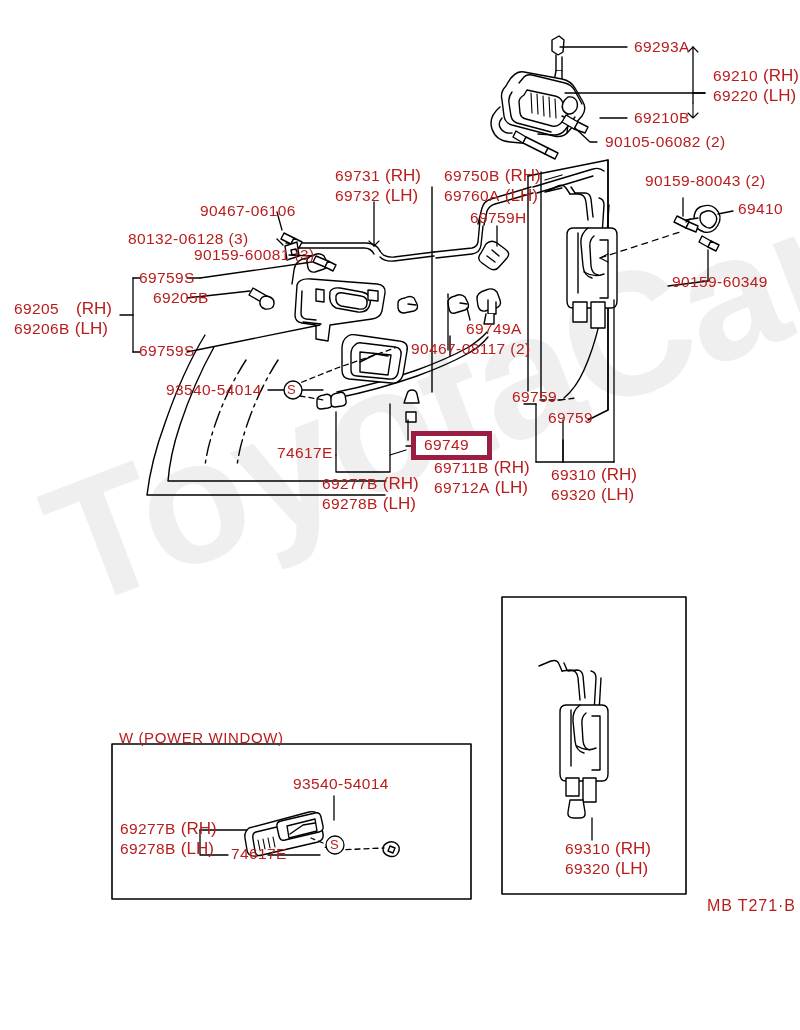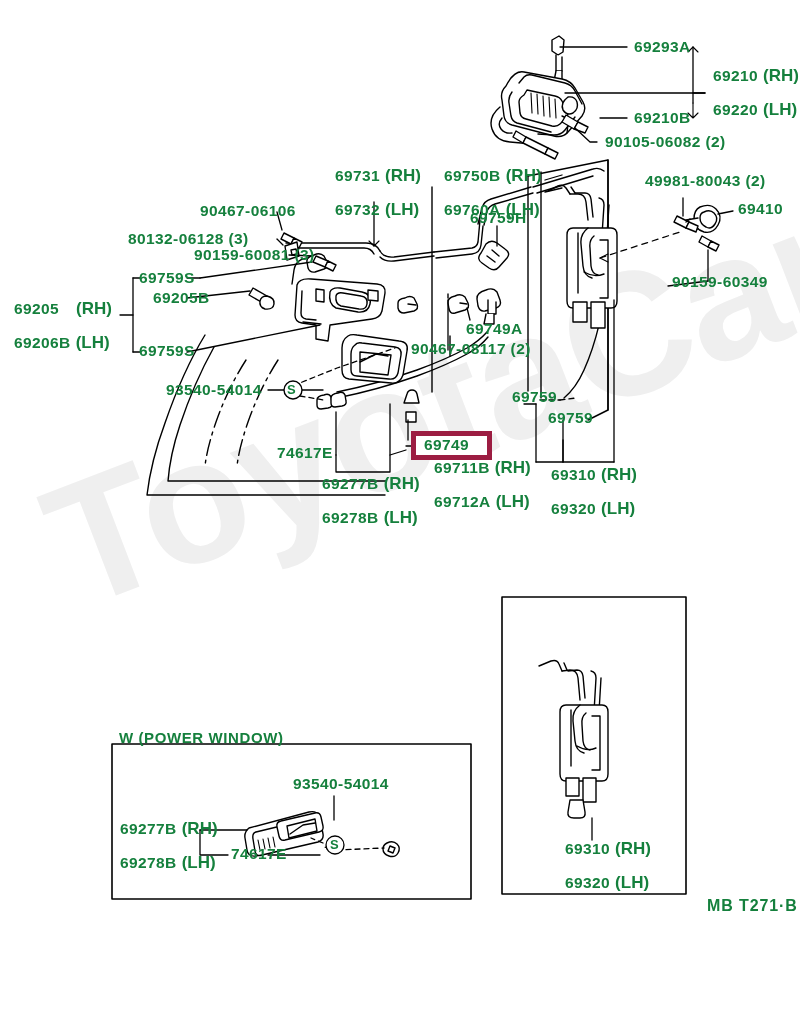--- a/index.html
+++ b/index.html
@@ -41,22 +41,22 @@
   }
   #svg-layer {
     position: absolute;
     inset: 0;
     z-index: 2;
   }
   .lbl {
     position: absolute;
     z-index: 4;
     font-family: "Liberation Sans", sans-serif;
-    font-weight: bold;
-    color: #15803d;
+    font-weight: normal;
+    color: #b91c1c;
     white-space: nowrap;
     letter-spacing: 0px;
     line-height: 1.05;
   }
   .lbl-num {
     font-size: 15.5px;
     letter-spacing: 0.4px;
   }
   .lbl-side {
     font-size: 17px;
@@ -71,21 +71,21 @@
     letter-spacing: 0.9px;
     text-align: right;
   }
   .row {
     display: flex;
     align-items: baseline;
   }
   .row .lbl-side {
     margin-left: 5px;
   }
-  .stack > div + div { margin-top: 16px; }
+  .stack > div + div { margin-top: 2px; }
   #highlight-69749 {
     position: absolute;
     z-index: 3;
     left: 411px;
     top: 431px;
     width: 81px;
     height: 29px;
     border: 5px solid #9c1d42;
     background: #ffffff;
     box-sizing: border-box;
@@ -444,21 +444,21 @@
         </div>
       <div class="row">
           <span class="lbl-num">69760A</span>
           <span class="lbl-side">(LH)</span>
         </div>
     </div>
   </div>
 
   <div class="lbl lbl-num" style="left:470px; top:210px;">69759H</div>
 
-  <div class="lbl lbl-num" style="left:645px; top:173px;">49981-80043 (2)</div>
+  <div class="lbl lbl-num" style="left:645px; top:173px;">90159-80043 (2)</div>
   <div class="lbl lbl-num" style="left:738px; top:201px;">69410</div>
   <div class="lbl lbl-num" style="left:672px; top:274px;">90159-60349</div>
 
   <div class="lbl lbl-num" style="left:200px; top:203px;">90467-06106</div>
   <div class="lbl lbl-num" style="left:128px; top:231px;">80132-06128 (3)</div>
   <div class="lbl lbl-num" style="left:194px; top:247px;">90159-60081 (3)</div>
 
   <div class="lbl lbl-num" style="left:139px; top:270px;">69759S</div>
   <div class="lbl lbl-num" style="left:139px; top:290px;margin-left:14px;">69205B</div>
   <div class="lbl lbl-num" style="left:139px; top:343px;">69759S</div>

